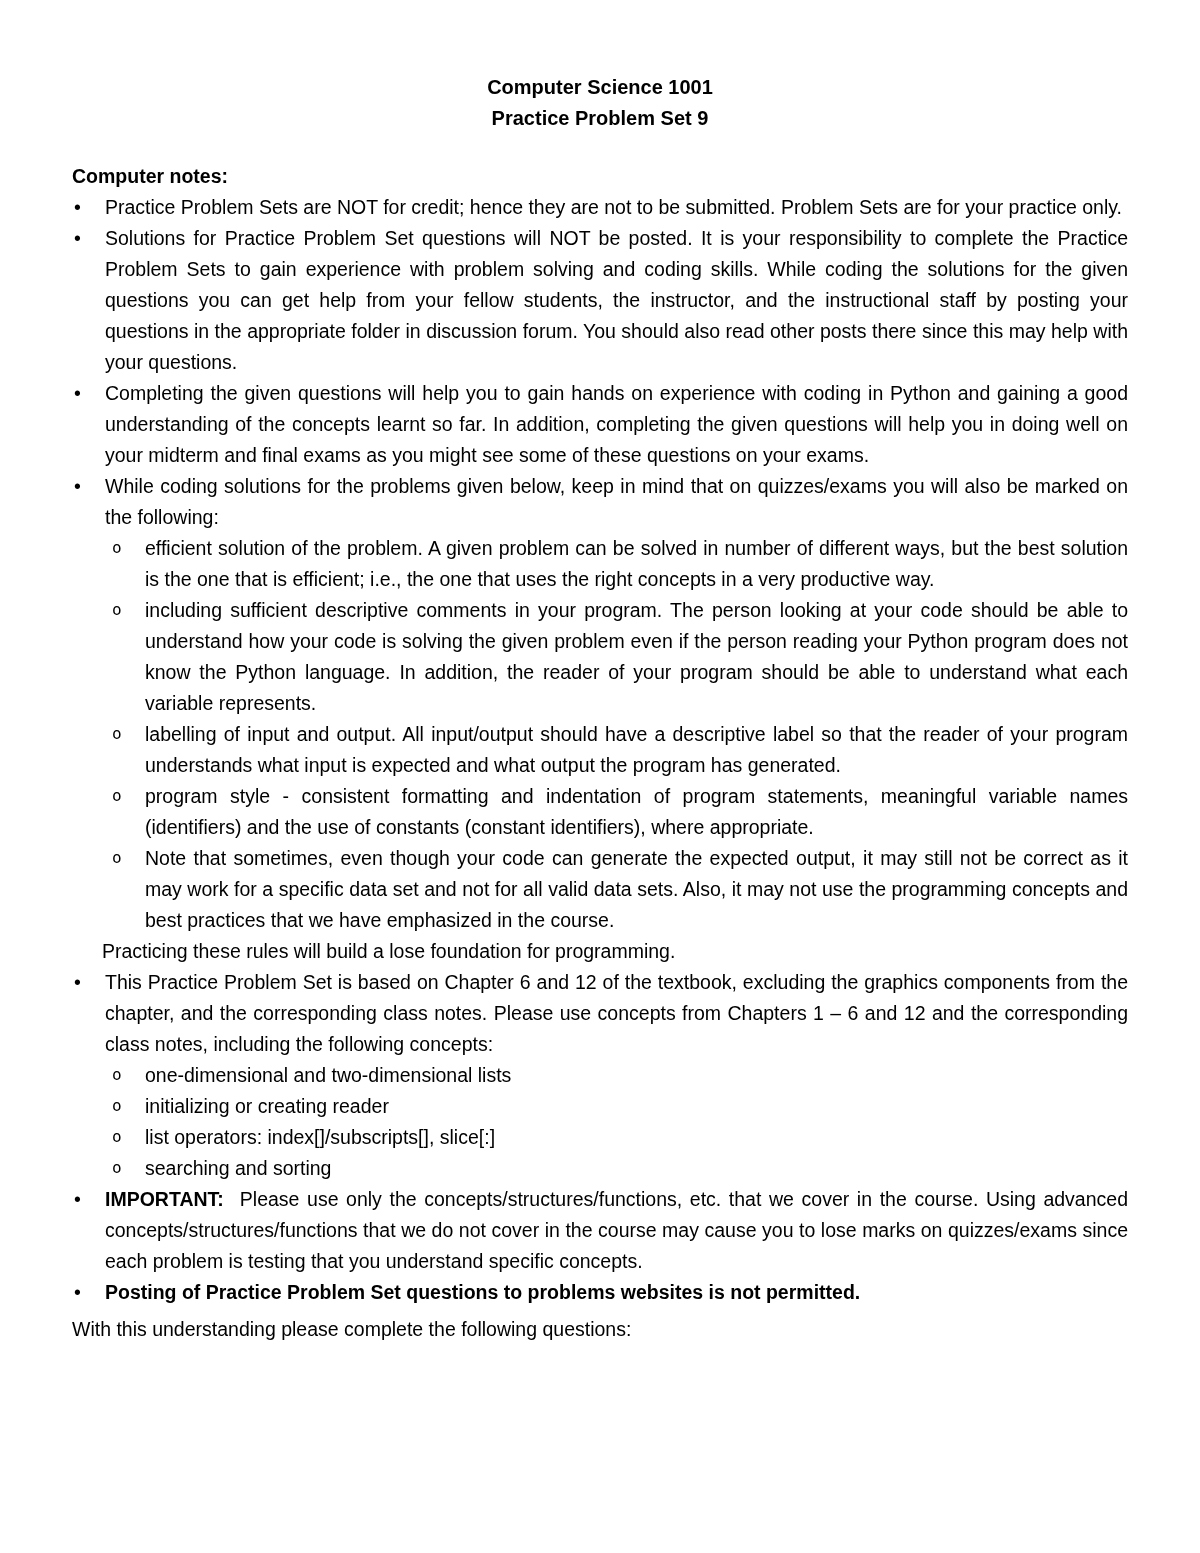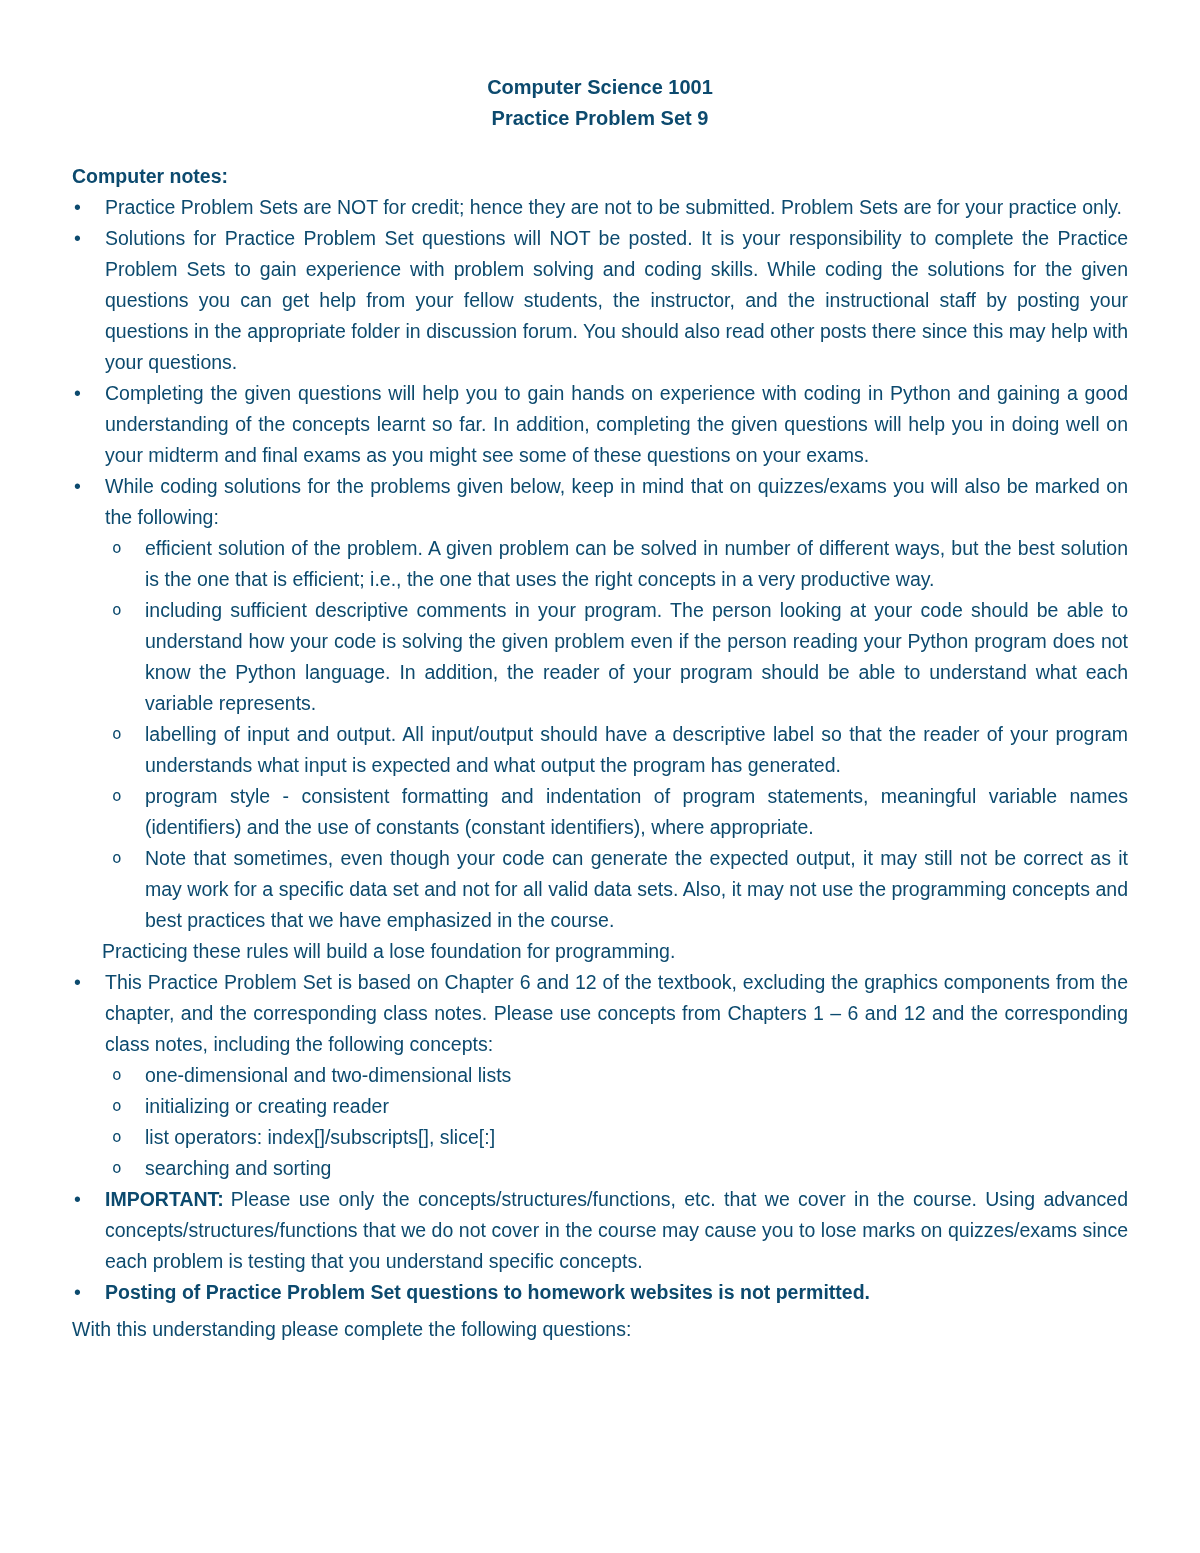--- a/index.html
+++ b/index.html
@@ -2,21 +2,21 @@
 <html><head>
 <meta charset="utf-8">
 <style>
   html, body { margin: 0; padding: 0; background: #ffffff; }
   .page {
     box-sizing: border-box;
     width: 1200px;
     height: 1553px;
     margin: 0 auto;
     background: #ffffff;
-    color: #0c4a6e;
+    color: #000000;
     font-family: "Liberation Sans", sans-serif;
     font-size: 19.5px;
     line-height: 31px;
     padding: 72px 72px 0 72px;
     overflow: hidden;
   }
   .title {
     text-align: center;
     font-weight: bold;
     font-size: 20px;
@@ -45,21 +45,21 @@
   .m2 {
     position: absolute;
     left: 40px;
     top: -1px;
     font-family: "DejaVu Sans Mono", monospace;
     font-size: 16px;
   }
   .after {
     padding-left: 30px;
   }
-  .b1 b { padding-right: 7px; }
+  .b1 b { padding-right: 16px; }
   .closing {
     margin-top: 6px;
   }
 </style>
 </head>
 <body>
 
 <div class="page">
 
   <div class="title">Computer Science 1001</div>
@@ -132,18 +132,18 @@
     <span>searching and sorting</span>
   </div>
 
   <div class="b1">
     <span class="m1">•</span>
     <b>IMPORTANT:</b><span>Please use only the concepts/structures/functions, etc. that we cover in the course. Using advanced concepts/structures/functions that we do not cover in the course may cause you to lose marks on quizzes/exams since each problem is testing that you understand specific concepts.</span>
   </div>
 
   <div class="b1 bold">
     <span class="m1">•</span>
-    <span>Posting of Practice Problem Set questions to homework websites is not permitted.</span>
+    <span>Posting of Practice Problem Set questions to problems websites is not permitted.</span>
   </div>
 
   <div class="closing">With this understanding please complete the following questions:</div>
 
 </div>
 
 </body></html>

